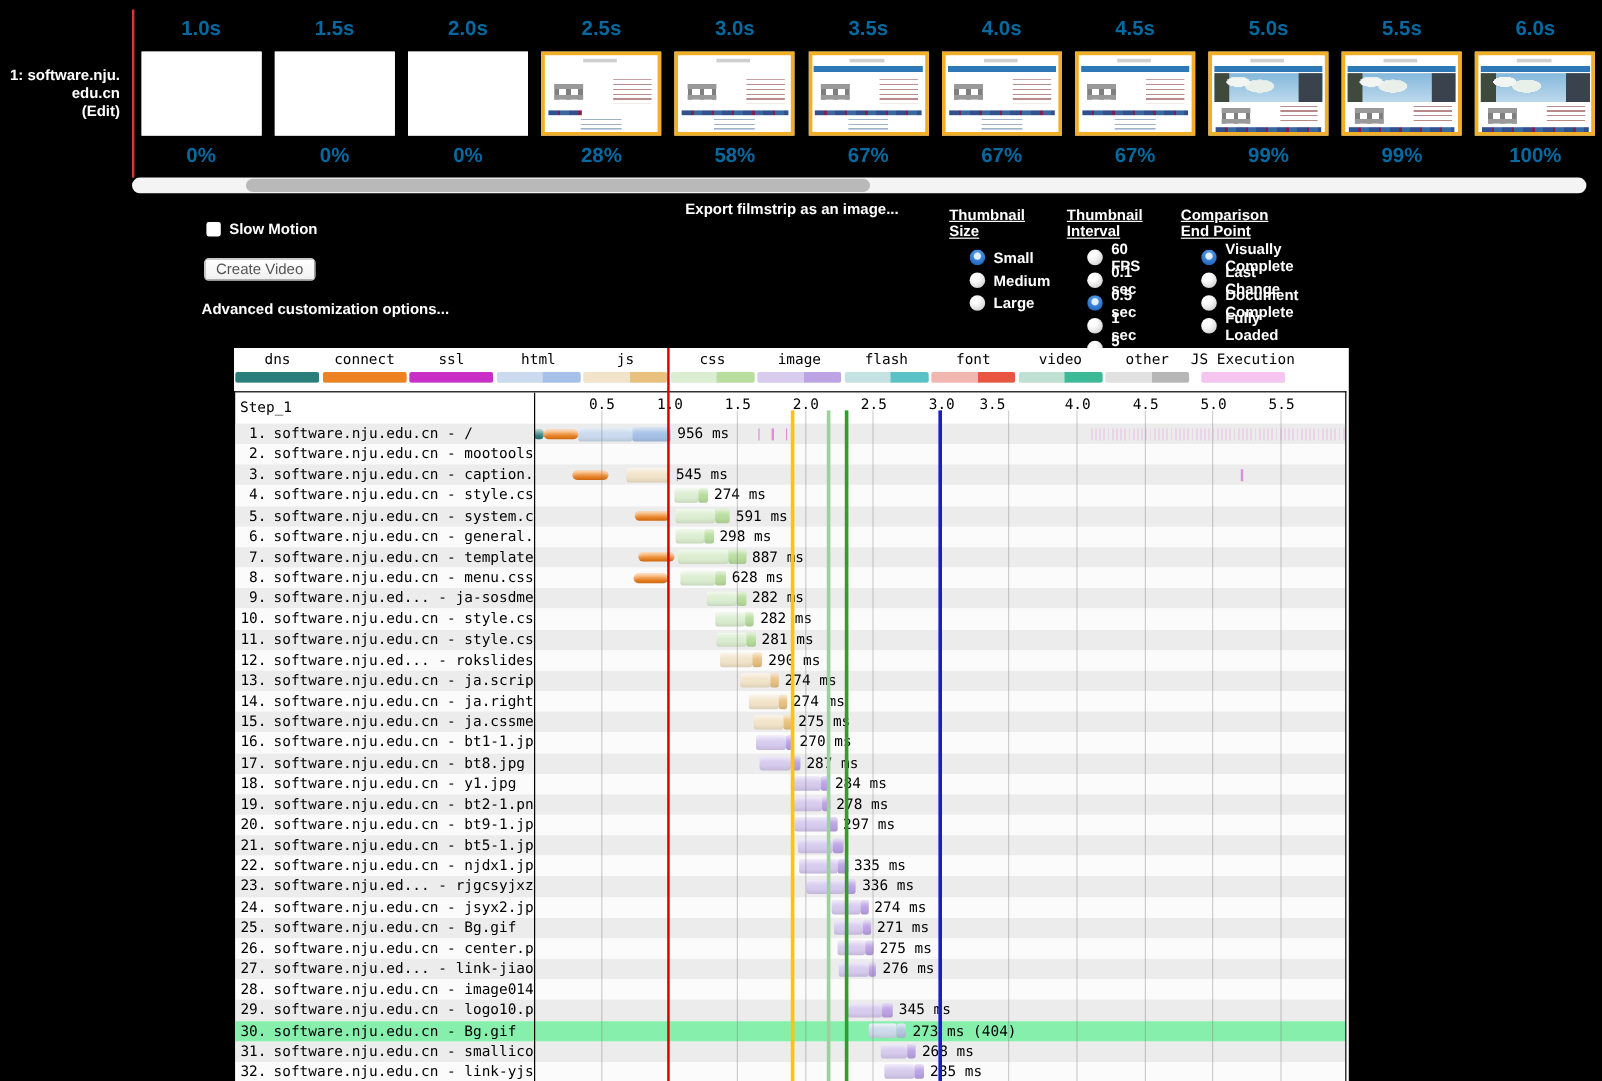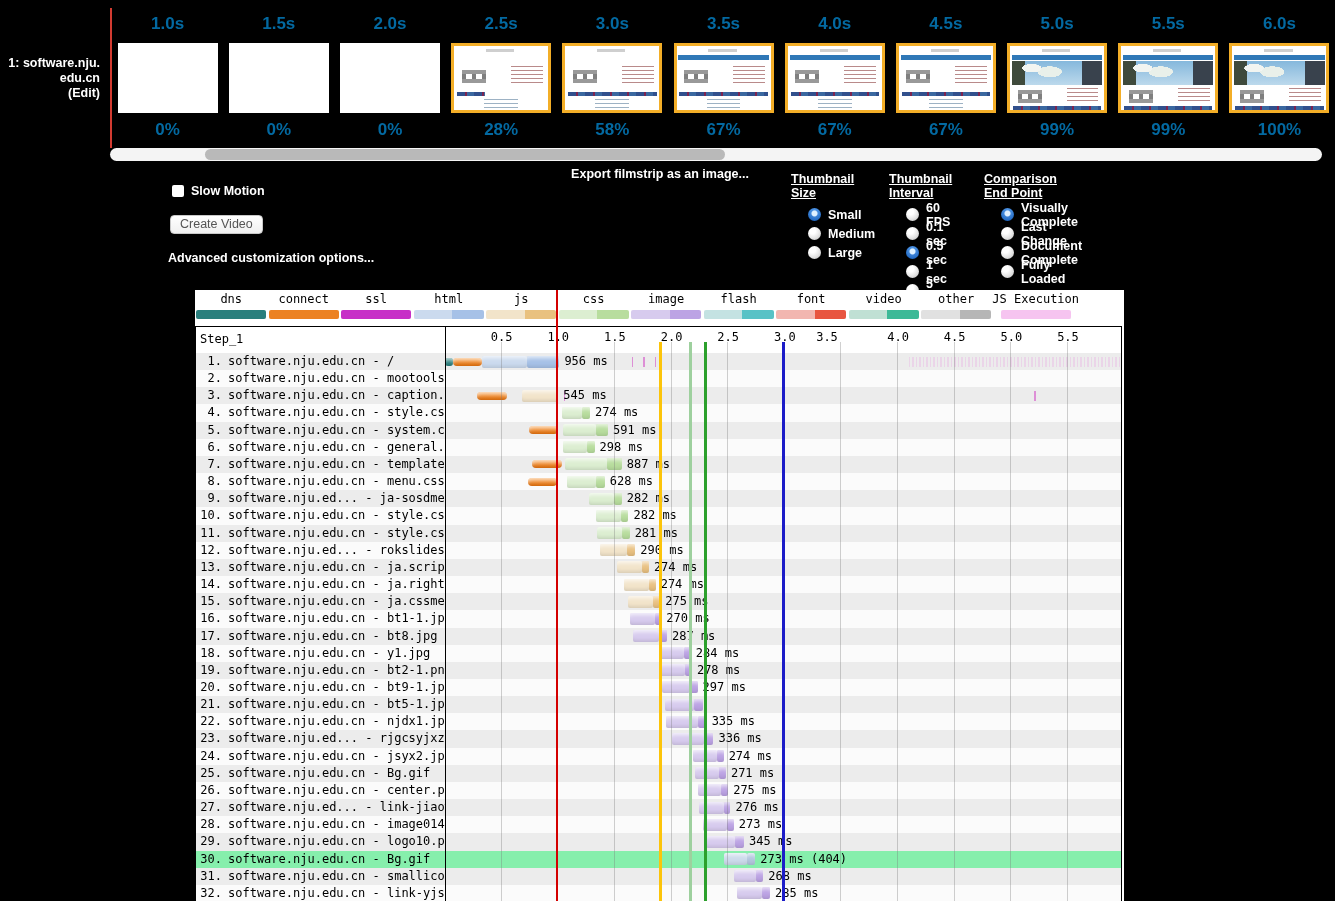--- a/index.html
+++ b/index.html
@@ -712,25 +712,20 @@
             <i class="sg sg-img_l" style="left: 253.725px; width: 24.9194px;"></i>
             <i class="sg sg-img_d" style="left: 278.644px; width: 6.7962px;"></i>
             <span class="rtime" style="left: 290.44px;">276 ms</span>
           </div>
         </div>
         <div class="wrow">
           <div class="rlab">
             <span class="rnum">28.</span>
             <span class="rname">software.nju.edu.cn - image014.gif</span>
           </div>
-          <div class="rchart">
-            <i class="sg sg-img_l" style="left: 258.256px; width: 23.7867px;"></i>
-            <i class="sg sg-img_d" style="left: 282.042px; width: 6.7962px;"></i>
-            <span class="rtime" style="left: 293.838px;">273 ms</span>
-          </div>
         </div>
         <div class="wrow odd">
           <div class="rlab">
             <span class="rnum">29.</span>
             <span class="rname">software.nju.edu.cn - logo10.png</span>
           </div>
           <div class="rchart">
             <i class="sg sg-img_l" style="left: 260.521px; width: 29.4502px;"></i>
             <i class="sg sg-img_d" style="left: 289.971px; width: 9.0616px;"></i>
             <span class="rtime" style="left: 304.033px;">345 ms</span>

